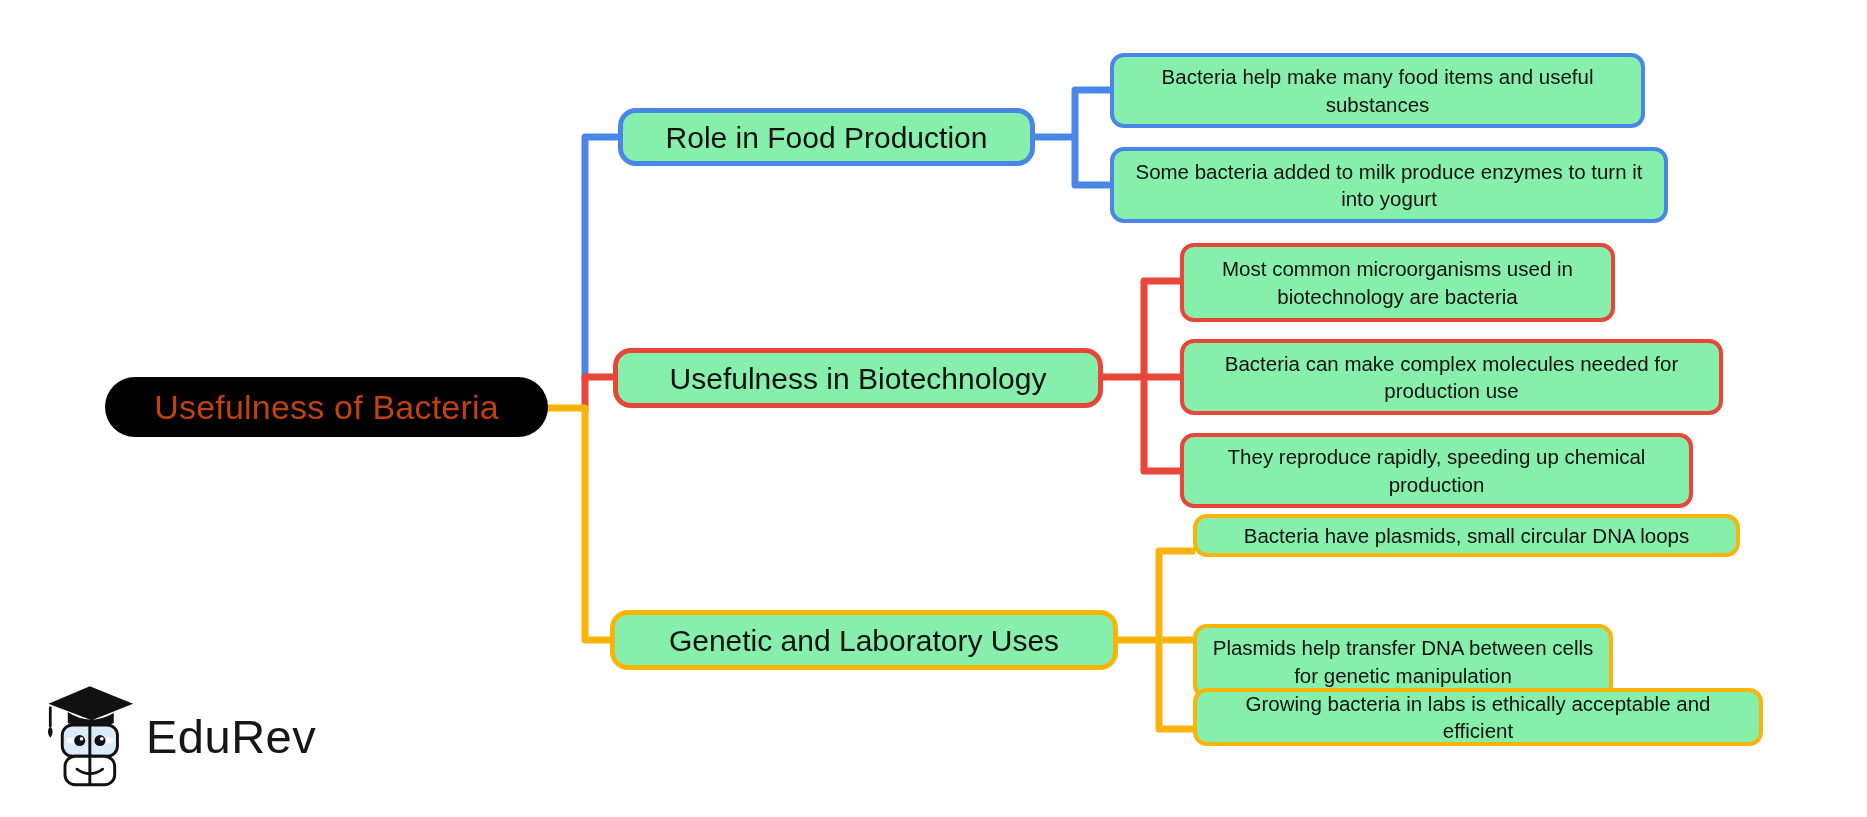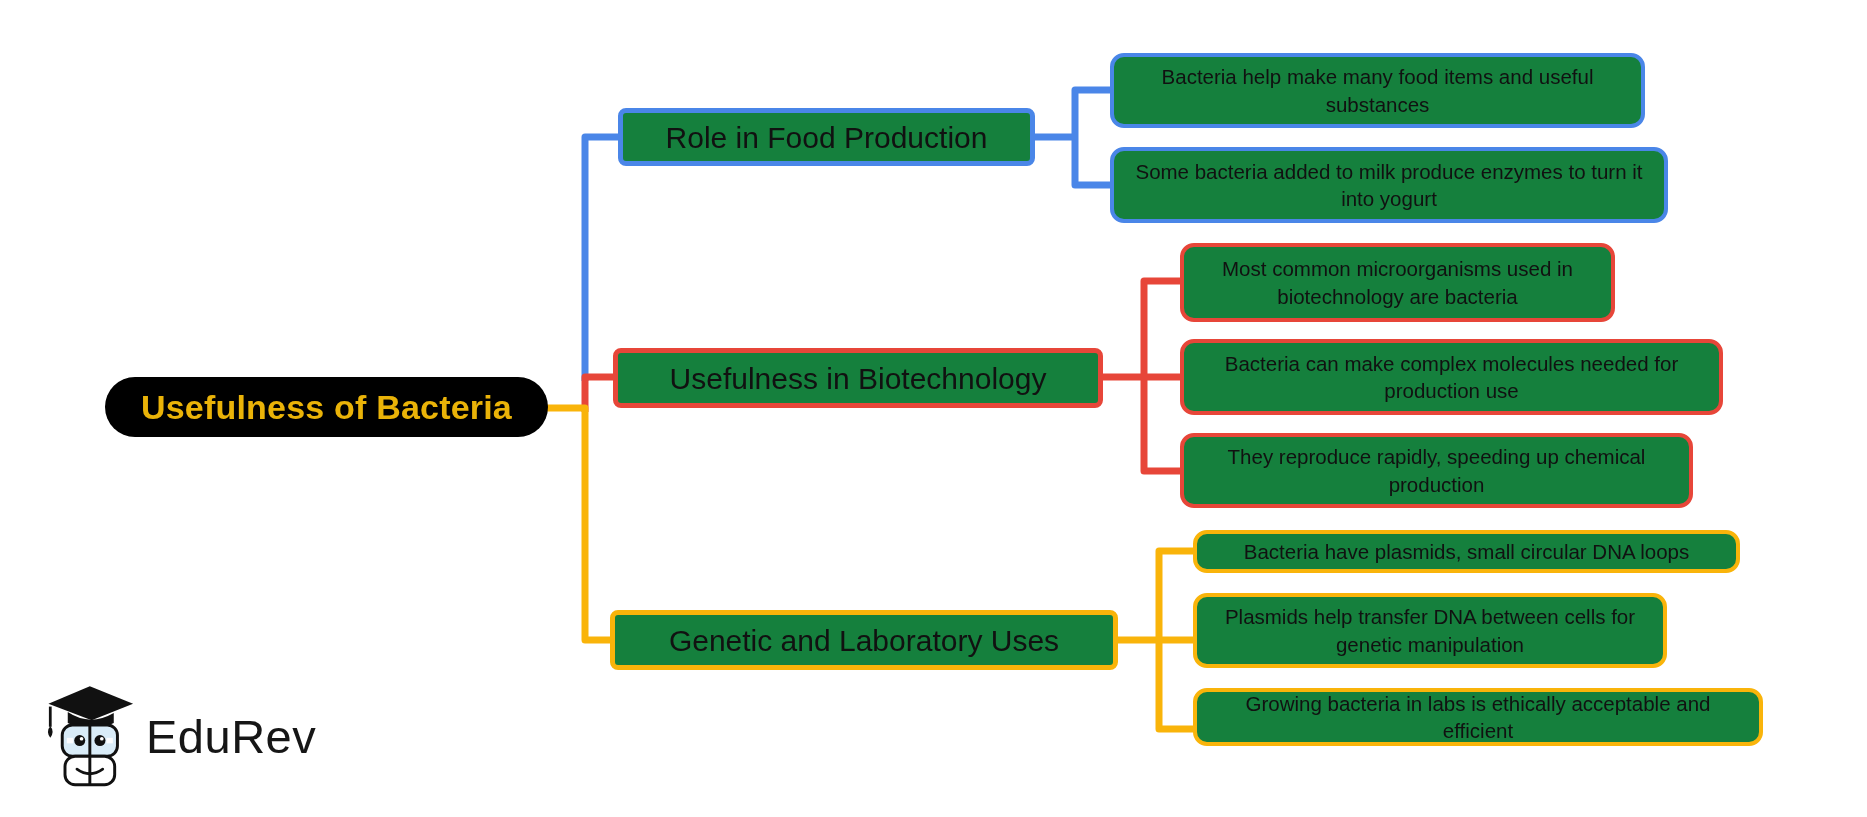--- a/index.html
+++ b/index.html
@@ -9,35 +9,35 @@
     background:#ffffff;
     font-family:"Liberation Sans",sans-serif;
     overflow:hidden;
   }
   .edges{position:absolute;left:0;top:0;width:1867px;height:817px;}
   .node{
     position:absolute;
     box-sizing:border-box;
     display:flex;align-items:center;justify-content:center;
     text-align:center;
-    background:#15803d;
+    background:#86efac;
     color:#111111;
     z-index:2;
   }
   .root{
     background:#000000;
-    color:#eab308;
+    color:#c2410c;
     border-radius:30px;
     font-size:34px;
-    font-weight:700;
+    font-weight:400;
     letter-spacing:0.2px;
   }
   .parent{
     border:5px solid;
-    border-radius:8px;
+    border-radius:18px;
     font-size:30px;
     line-height:1.1;
   }
   .child{
     border:4px solid;
     border-radius:14px;
     font-size:20.5px;
     line-height:1.32;
     padding:4px 14px;
   }
@@ -105,24 +105,24 @@
   <div class="node child nr" style="left:1180px;top:243px;width:435px;height:79px">
     <span>Most common microorganisms used in biotechnology are bacteria</span>
   </div>
   <div class="node child nr" style="left:1180px;top:339px;width:543px;height:76px">
     <span>Bacteria can make complex molecules needed for production use</span>
   </div>
   <div class="node child nr" style="left:1180px;top:433px;width:513px;height:75px">
     <span>They reproduce rapidly, speeding up chemical production</span>
   </div>
 
-  <div class="node child ny" style="left:1193px;top:530px;width:547px;height:43px">
+  <div class="node child ny" style="left:1193px;top:514px;width:547px;height:43px">
     <span>Bacteria have plasmids, small circular DNA loops</span>
   </div>
-  <div class="node child ny" style="left:1193px;top:593px;width:474px;height:75px">
+  <div class="node child ny" style="left:1193px;top:624px;width:420px;height:75px">
     <span>Plasmids help transfer DNA between cells for genetic manipulation</span>
   </div>
   <div class="node child ny" style="left:1193px;top:688px;width:570px;height:58px">
     <span>Growing bacteria in labs is ethically acceptable and efficient</span>
   </div>
 
   <div class="logo">
     <svg width="92" height="104" viewBox="0 0 100 112">
 
       <line x1="9" y1="24" x2="9" y2="46" stroke="#111" stroke-width="3"></line>

